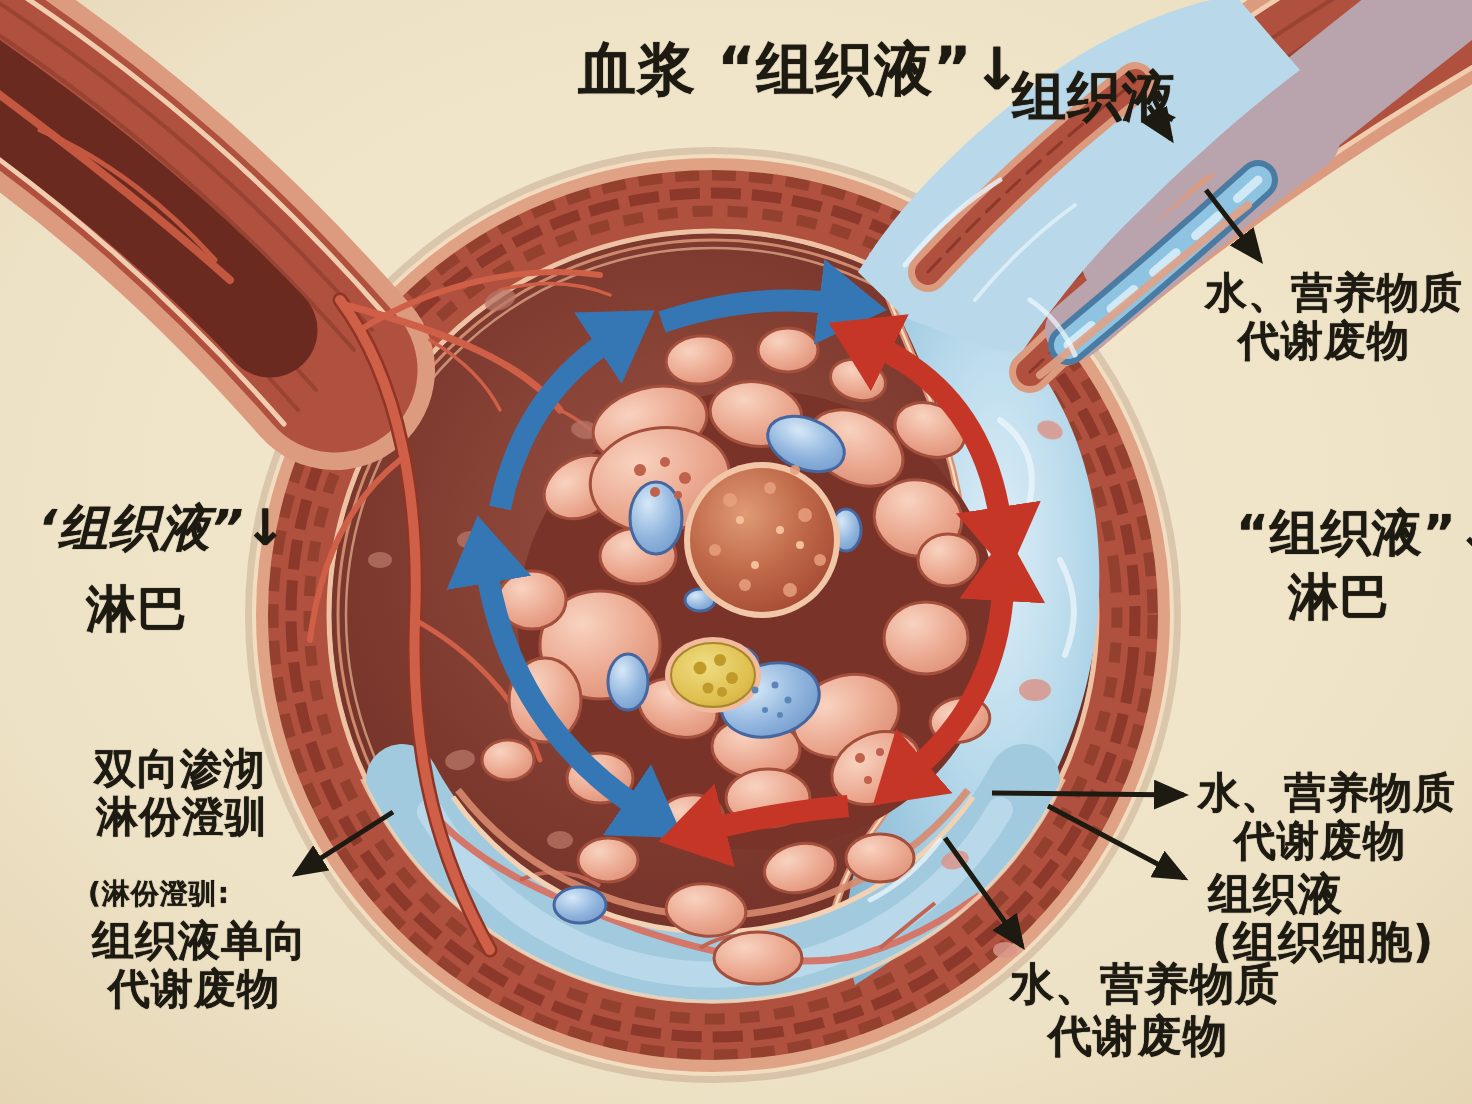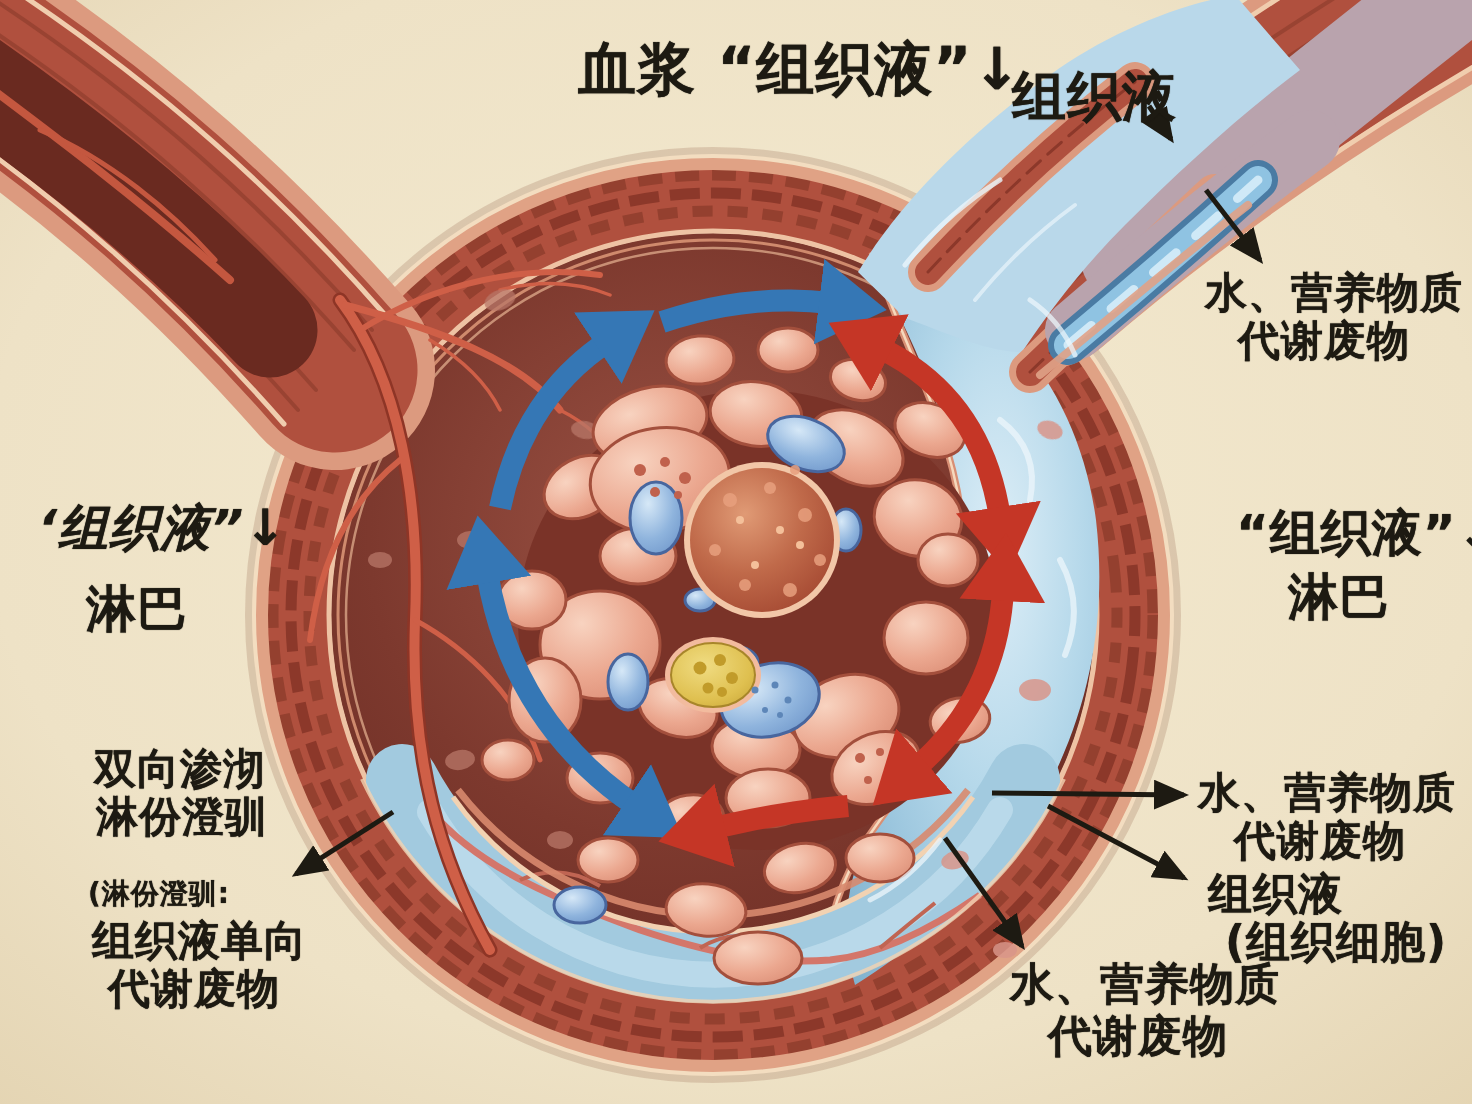--- a/index.html
+++ b/index.html
@@ -331,21 +331,21 @@
   <div class="lbl" style="left:96px;top:796px;font-size:42px;">淋份澄驯</div>
   <div class="lbl" style="left:88px;top:852px;font-size:28px;margin-top:28px;">(淋份澄驯:</div>
   <div class="lbl" style="left:92px;top:920px;font-size:42px;font-family:Liberation Serif, serif;">组织液单向</div>
   <div class="lbl" style="left:108px;top:968px;font-size:42px;">代谢废物</div>
 </div>
 
 <div>
   <div class="lbl" style="left:1198px;top:772px;font-size:42px;">水、营养物质</div>
   <div class="lbl" style="left:1234px;top:820px;font-size:42px;">代谢废物</div>
   <div class="lbl" style="left:1208px;top:872px;font-size:44px;">组织液</div>
-  <div class="lbl" style="left:1212px;top:920px;font-size:44px;margin-left:13px;">(组织细胞)</div>
+  <div class="lbl" style="left:1212px;top:920px;font-size:44px;">(组织细胞)</div>
 </div>
 
 <div>
   <div class="lbl" style="left:1010px;top:962px;font-size:44px;">水、营养物质</div>
   <div class="lbl" style="left:1048px;top:1014px;font-size:44px;">代谢废物</div>
 </div>
 
 </div>
 
 </body></html>

